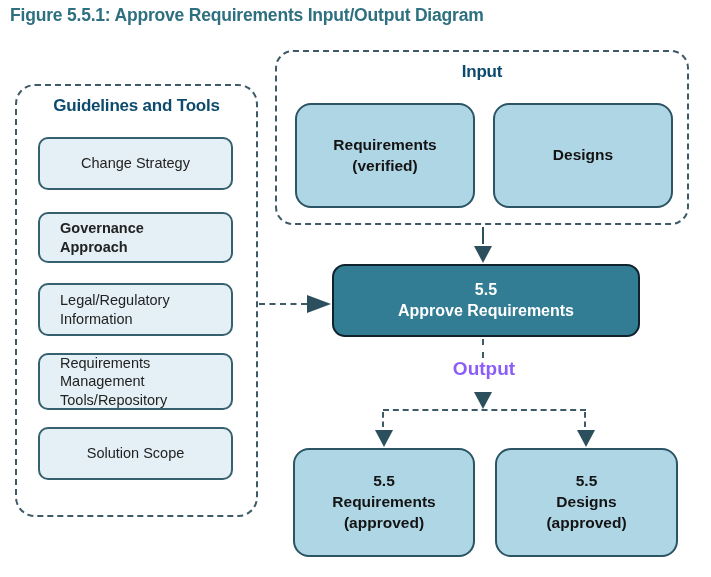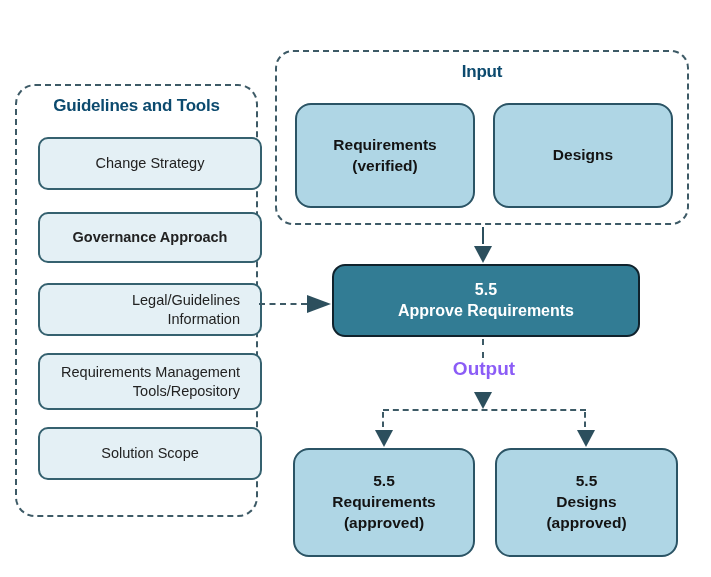--- a/index.html
+++ b/index.html
@@ -34,28 +34,28 @@
     font-weight: bold;
     color: #0c4a6e;
     letter-spacing: -0.2px;
   }
   .guidelines-group { left: 15px; top: 84px; width: 243px; height: 433px; }
   .input-group      { left: 275px; top: 50px; width: 414px; height: 175px; border-radius: 18px; }
 
   
   .gitem {
     left: 21px;
-    width: 224px;
+    width: 195px;
     background: #E4F0F5;
     border: 2px solid #35616F;
     border-radius: 10px;
     display: flex;
     align-items: center;
     justify-content: center;
-    text-align: right;
+    text-align: left;
     font-size: 14.5px;
     color: #222222;
     line-height: 1.25;
     padding: 0 20px;
     box-sizing: border-box;
   }
   .gitem:nth-of-type(2) { top: 51px;  height: 53px; }
   .gitem:nth-of-type(3) { top: 126px; height: 51px; font-weight: bold; }
   .gitem:nth-of-type(4) { top: 197px; height: 53px; }
   .gitem:nth-of-type(5) { top: 267px; height: 57px; }
@@ -137,26 +137,27 @@
   .ah-output  { left: 474px; top: 392px; }
   .ah-branch-left  { left: 375px; top: 430px; }
   .ah-branch-right { left: 577px; top: 430px; }
   .ah-guidelines   { left: 307px; top: 295px; }
 </style>
 </head>
 <body>
 
 <div class="page">
 
+  <div class="abs figure-title">Figure 5.5.1: Approve Requirements Input/Output Diagram</div>
 
   <div class="abs group guidelines-group">
     <div class="abs group-label" style="top:10px;">Guidelines and Tools</div>
     <div class="abs gitem">Change Strategy</div>
     <div class="abs gitem">Governance Approach</div>
-    <div class="abs gitem">Legal/Guidelines Information</div>
+    <div class="abs gitem">Legal/Regulatory Information</div>
     <div class="abs gitem">Requirements Management Tools/Repository</div>
     <div class="abs gitem">Solution Scope</div>
   </div>
 
   <div class="abs group input-group">
     <div class="abs group-label" style="top:10px;">Input</div>
     <div class="abs mbox pre input-box-1">Requirements
 (verified)</div>
     <div class="abs mbox pre input-box-2">Designs</div>
   </div>

